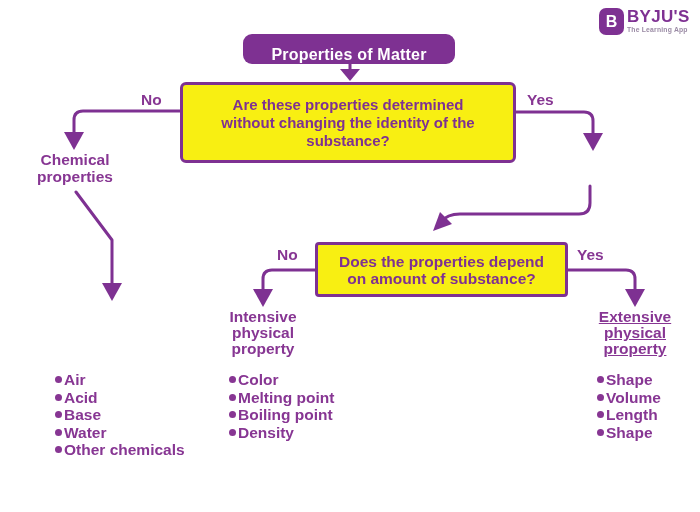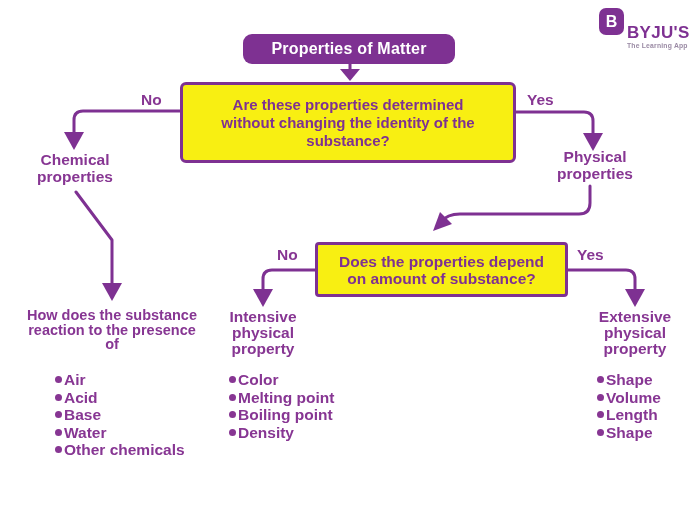--- a/index.html
+++ b/index.html
@@ -13,54 +13,54 @@
   body{font-family:"Liberation Sans",sans-serif;font-weight:bold;}
   .stage{position:relative;width:700px;height:512px;background:#fff;overflow:hidden;}
 
   svg.connectors{position:absolute;left:0;top:0;width:700px;height:512px;pointer-events:none;}
   svg.connectors path{stroke:var(--purple);stroke-width:3;fill:none;stroke-linecap:round;stroke-linejoin:round;}
   svg.connectors polygon{fill:var(--purple);stroke:none;}
 
   .purple-box{
     position:absolute;left:243px;top:34px;width:212px;height:30px;
     background:var(--purple);color:#fff;border-radius:9px;
-    display:flex;align-items:center;justify-content:center;
+    display:flex;align-items:flex-end;justify-content:center;
     font-size:16px;letter-spacing:.2px;
   }
   .yellow-box{
     position:absolute;background:var(--yellow);border:3px solid var(--purple);
     border-radius:6px;color:var(--purple);
     display:flex;flex-direction:column;align-items:center;justify-content:center;
     font-size:15px;line-height:18px;text-align:center;
   }
   #q1-box{left:180px;top:82px;width:336px;height:81px;}
   #q2-box{left:315px;top:242px;width:253px;height:55px;border-radius:4px;font-size:15.5px;line-height:17px;}
 
   .branch-label{position:absolute;color:var(--text);font-size:15.5px;}
   .node-title{position:absolute;color:var(--text);font-size:15.5px;line-height:17px;text-align:center;}
   #chemical-title{left:15px;top:151px;width:120px;}
   #physical-title{left:536px;top:148px;width:118px;}
   #intensive-title{left:218px;top:309px;width:90px;line-height:16px;}
-  #extensive-title{left:590px;top:309px;width:90px;line-height:16px;}
+  #extensive-title{left:590px;top:309px;width:90px;line-height:16px;text-decoration:underline;}
 
   .list-heading{position:absolute;left:26px;top:308px;width:172px;color:var(--text);
     font-size:14.5px;line-height:14.5px;text-align:center;}
 
   .list{position:absolute;color:var(--text);font-size:15.5px;}
   .list .li{line-height:17.5px;white-space:nowrap;display:flex;align-items:center;}
   .bullet{width:7px;height:7px;border-radius:50%;background:var(--text);display:inline-block;
     margin-right:2px;flex:0 0 auto;}
   #chemical-list{left:55px;top:371px;}
   #intensive-list{left:229px;top:371px;}
   #extensive-list{left:597px;top:371px;}
 
   .logo{position:absolute;left:599px;top:8px;display:flex;align-items:flex-start;}
   .logo-mark{width:25px;height:27px;background:var(--purple);border-radius:7px;
     color:#fff;font-size:16px;display:flex;align-items:center;justify-content:center;}
-  .logo-text{margin-left:3px;display:flex;flex-direction:column;margin-top:16px;}
+  .logo-text{margin-left:3px;display:flex;flex-direction:column;}
   .logo-name{color:var(--purple);font-size:17px;line-height:18px;letter-spacing:.3px;}
   .logo-tagline{color:var(--tagline);font-size:6.8px;line-height:8px;letter-spacing:.2px;}
 </style>
 </head>
 <body>
 
 <div class="stage">
 
   <svg class="connectors" viewBox="0 0 700 512">
     <path d="M350,64 V70"></path>
@@ -92,34 +92,32 @@
   <div class="yellow-box" id="q1-box">
     <span>Are these properties determined</span>
     <span>without changing the identity of the</span>
     <span>substance?</span>
   </div>
 
   <div class="branch-label" style="left:141px;top:91px;">No</div>
   <div class="branch-label" style="left:527px;top:91px;">Yes</div>
 
   <div class="node-title" id="chemical-title">Chemical properties</div>
-  <div class="node-title" id="physical-title">Physical properties</div>
 
   <div class="yellow-box" id="q2-box">
     <span>Does the properties depend</span>
     <span>on amount of substance?</span>
   </div>
 
   <div class="branch-label" style="left:277px;top:246px;">No</div>
   <div class="branch-label" style="left:577px;top:246px;">Yes</div>
 
   <div class="node-title" id="intensive-title">Intensive physical property</div>
   <div class="node-title" id="extensive-title">Extensive physical property</div>
 
-  <div class="list-heading">How does the substance reaction to the presence of</div>
 
   <div class="list" id="chemical-list">
     <div class="li">
         <span class="bullet"></span>
         <span>Air</span>
       </div>
     <div class="li">
         <span class="bullet"></span>
         <span>Acid</span>
       </div>

